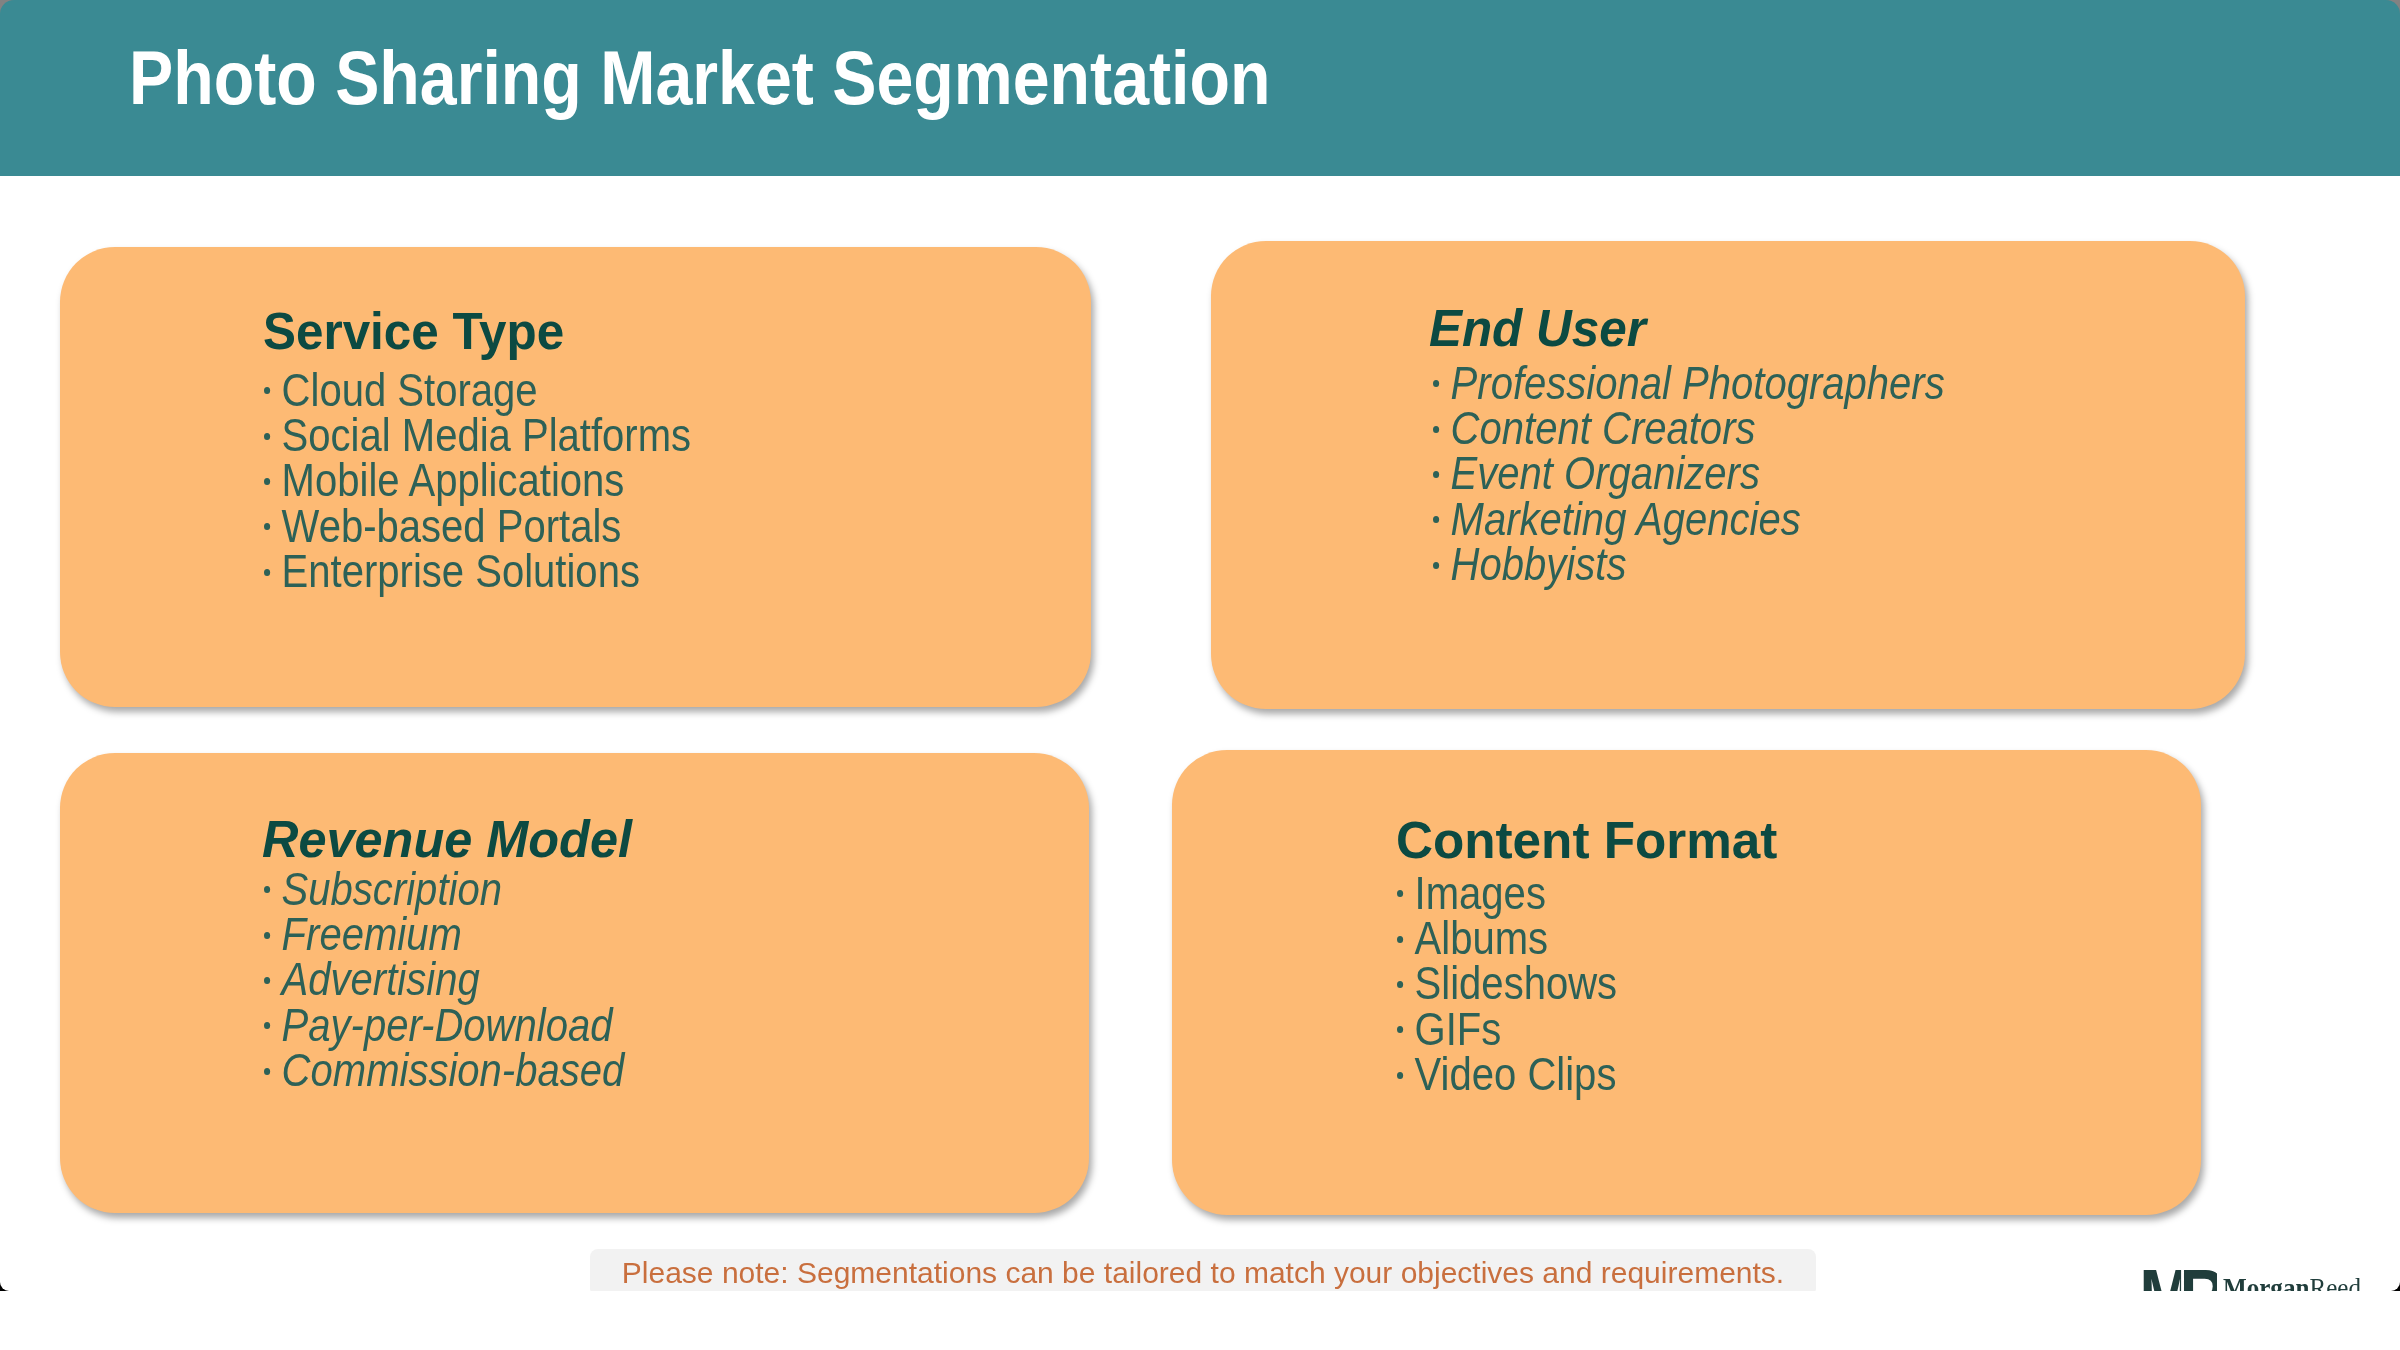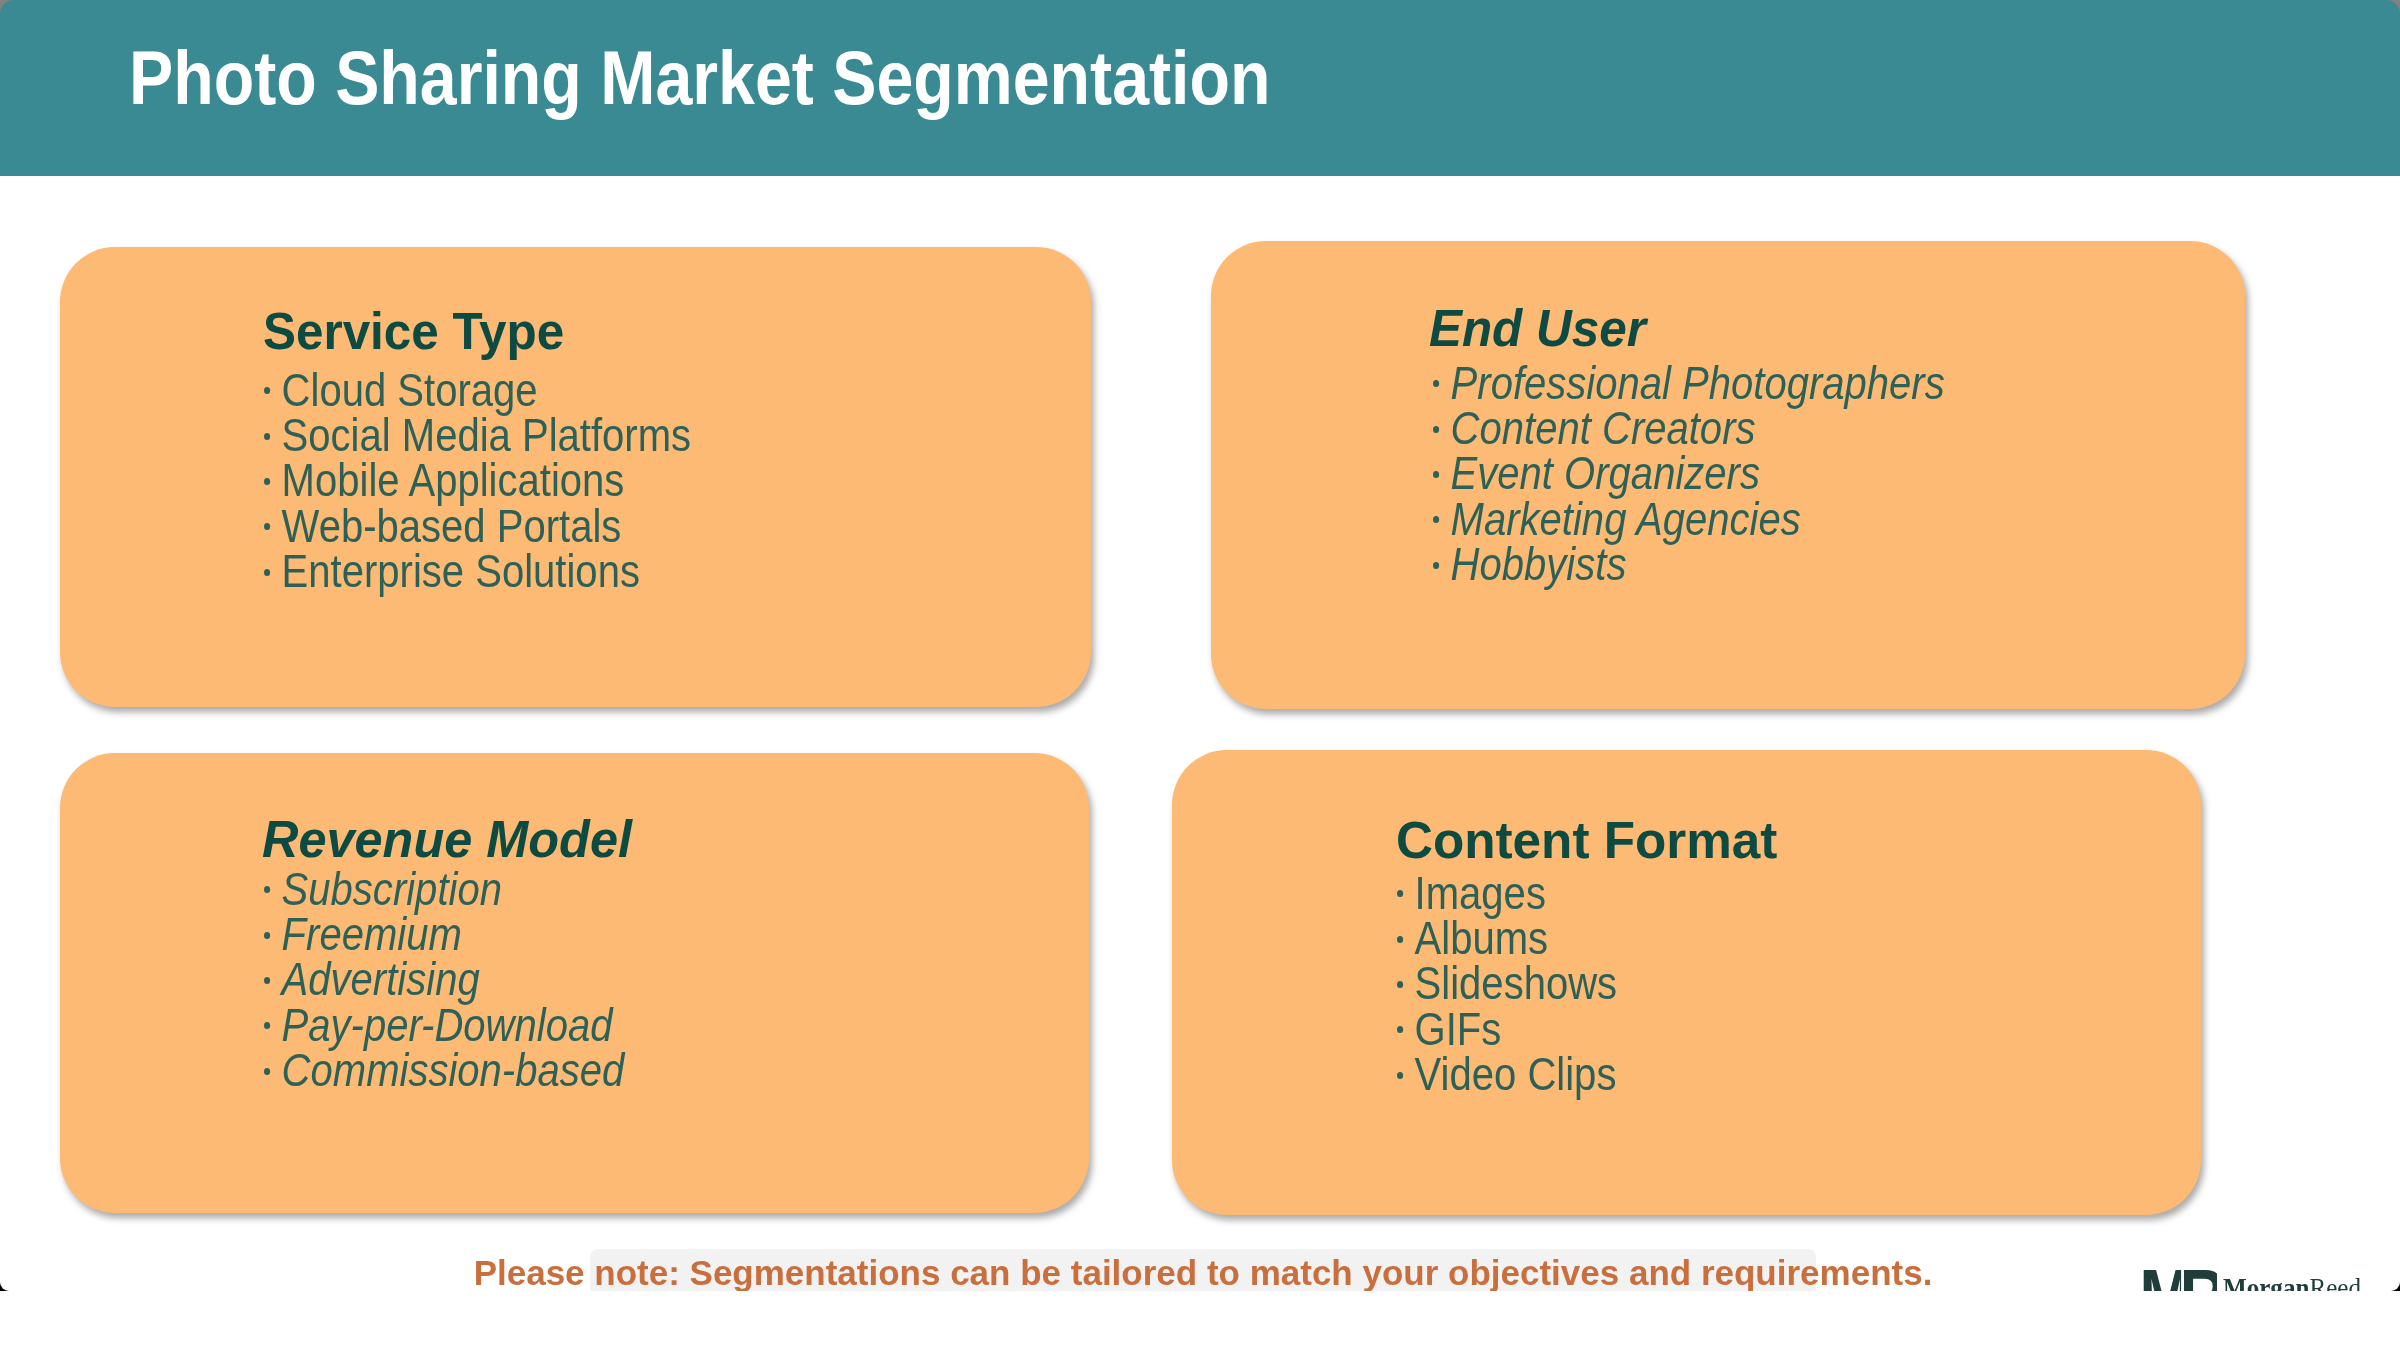--- a/index.html
+++ b/index.html
@@ -42,21 +42,21 @@
   .card1 ul{left:204px;top:121px;}
   .card2 ul{left:222px;top:120px;}
   .card3 ul{left:204px;top:114px;}
   .card4 ul{left:225px;top:121px;}
   .card li{display:flex;align-items:center;height:45.4px;font-size:45.5px;color:#2D6157;
            white-space:nowrap;}
   .dot{flex:0 0 auto;width:7px;height:7px;border-radius:50%;background:#2D6157;margin-right:13px;}
 
   .notebar{position:absolute;left:590px;top:1249px;width:1226px;height:47px;background:#F2F2F2;
            border-radius:8px;z-index:2;display:flex;align-items:center;justify-content:center;}
-  .notebar span{font-size:35px;color:#C96F3E;white-space:nowrap;font-weight:bold;}
+  .notebar span{font-size:30px;color:#C96F3E;white-space:nowrap;}
 
   .source{position:absolute;left:1151px;top:1304px;transform:translateX(-50%);
           font-size:30px;line-height:30px;color:#8C8C8C;white-space:nowrap;z-index:2;}
 
   .logo{position:absolute;left:0;top:0;z-index:2;}
   .logo svg{display:block;position:absolute;left:2142px;top:1270px;}
   .logo-text{font-family:"Liberation Serif",serif;}
   .logo-line1{position:absolute;left:2223px;top:1274px;font-size:28px;line-height:28px;color:#203D3B;
               white-space:nowrap;transform:scaleX(0.896);transform-origin:left top;}
   .logo-line1 .b{font-weight:bold;}

